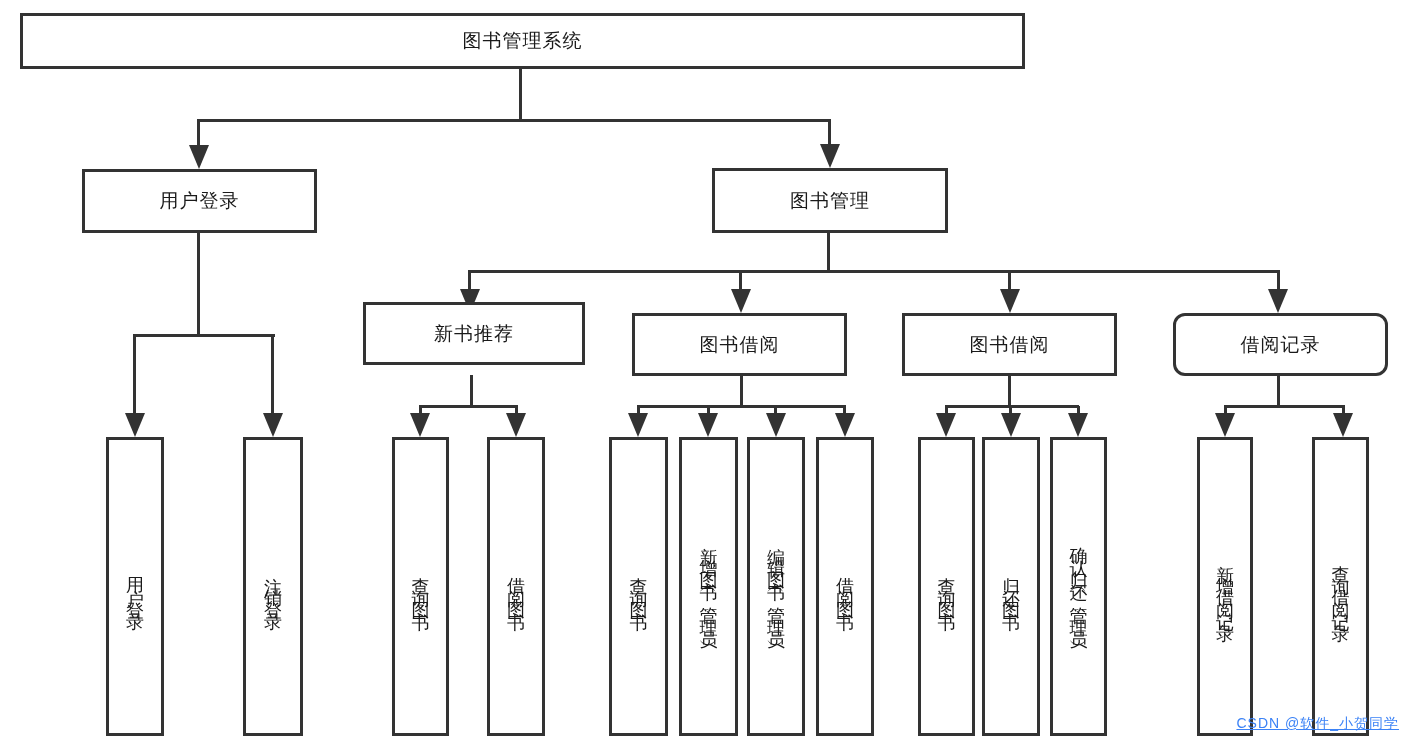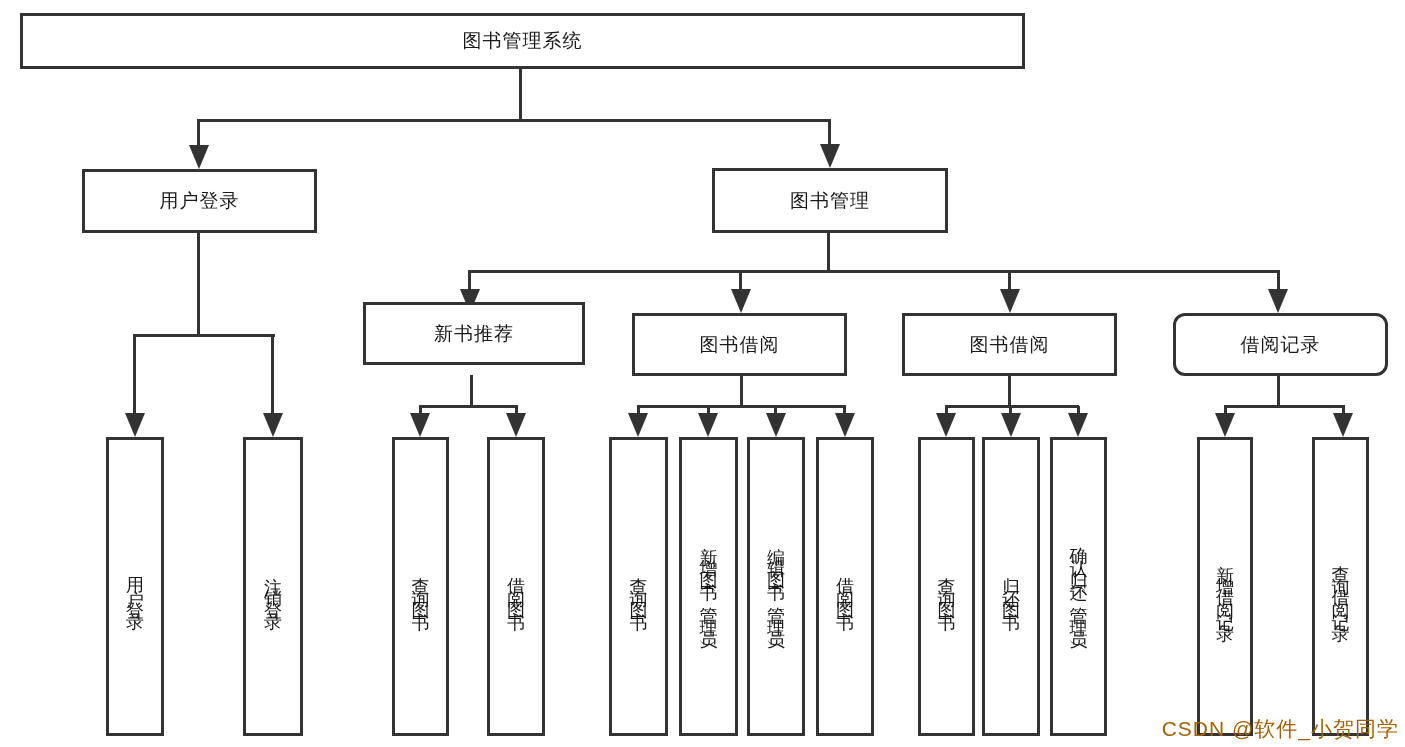--- a/index.html
+++ b/index.html
@@ -33,25 +33,26 @@
   .h{position:absolute;height:3px;background:#333333;}
   .arw{
     position:absolute;width:0;height:0;
     border-left:10px solid transparent;
     border-right:10px solid transparent;
     border-top:24px solid #333333;
   }
   .watermark{
     position:absolute;
     right:6px;top:715px;
-    font-size:21px;
-    color:#a16207;
+    font-size:14px;
+    color:#3b82f6;
     letter-spacing:1px;
     white-space:nowrap;
     z-index:5;
+    text-decoration:underline;
   }
 </style>
 </head>
 <body>
 
 <div class="stage">
 
   <div class="box" style="left:20px;top:13px;width:1005px;height:56px;">图书管理系统</div>
 
   <div class="v" style="left:519px;top:68px;height:53px;"></div>

